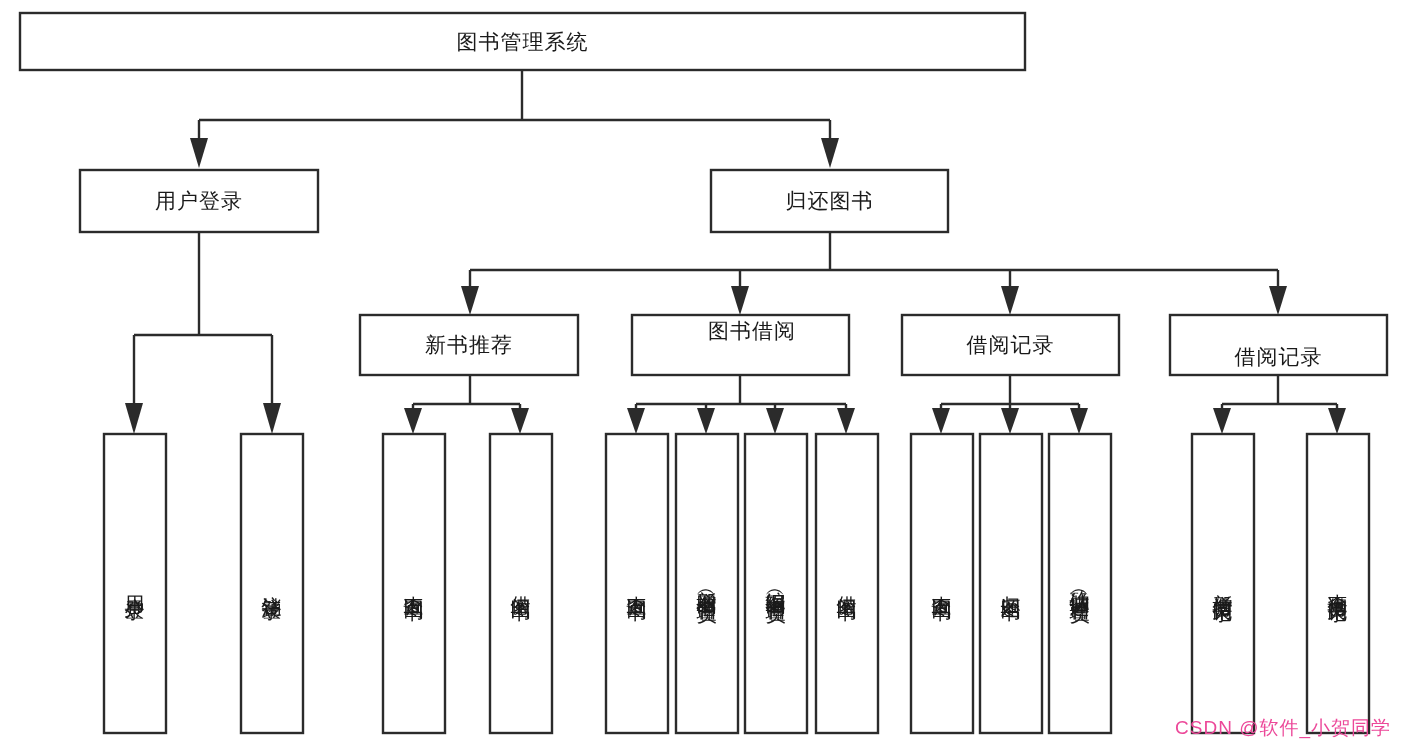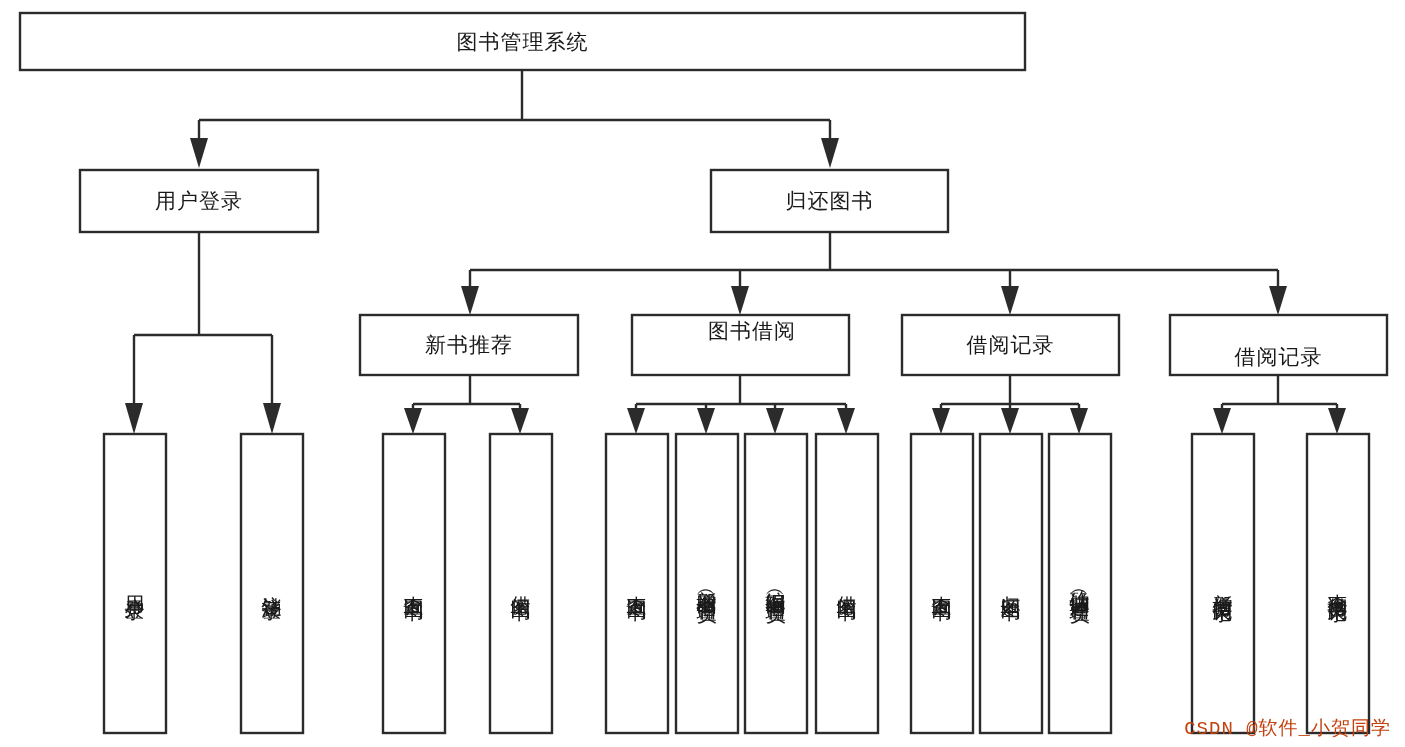--- a/index.html
+++ b/index.html
@@ -68,23 +68,23 @@
     font-size: 21px;
     color: #1a1a1a;
     letter-spacing: 1px;
     pointer-events: none;
     user-select: none;
   }
   #watermark {
     position: absolute;
     right: 14px;
     bottom: 6px;
-    font-family: Liberation Mono, monospace;
+    font-family: Liberation Sans, sans-serif;
     font-size: 19px;
-    color: #c2410c;
+    color: #ec4899;
     letter-spacing: 1px;
     user-select: none;
     text-align: right;
   }
 </style>
 </head>
 <body>
 
 <div id="diagram-root">
 

